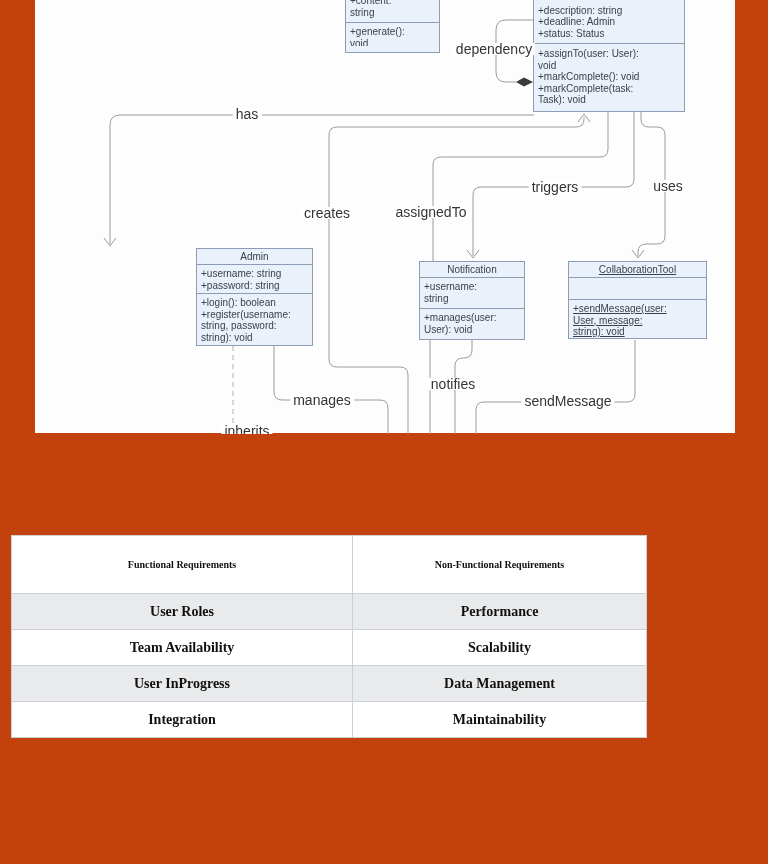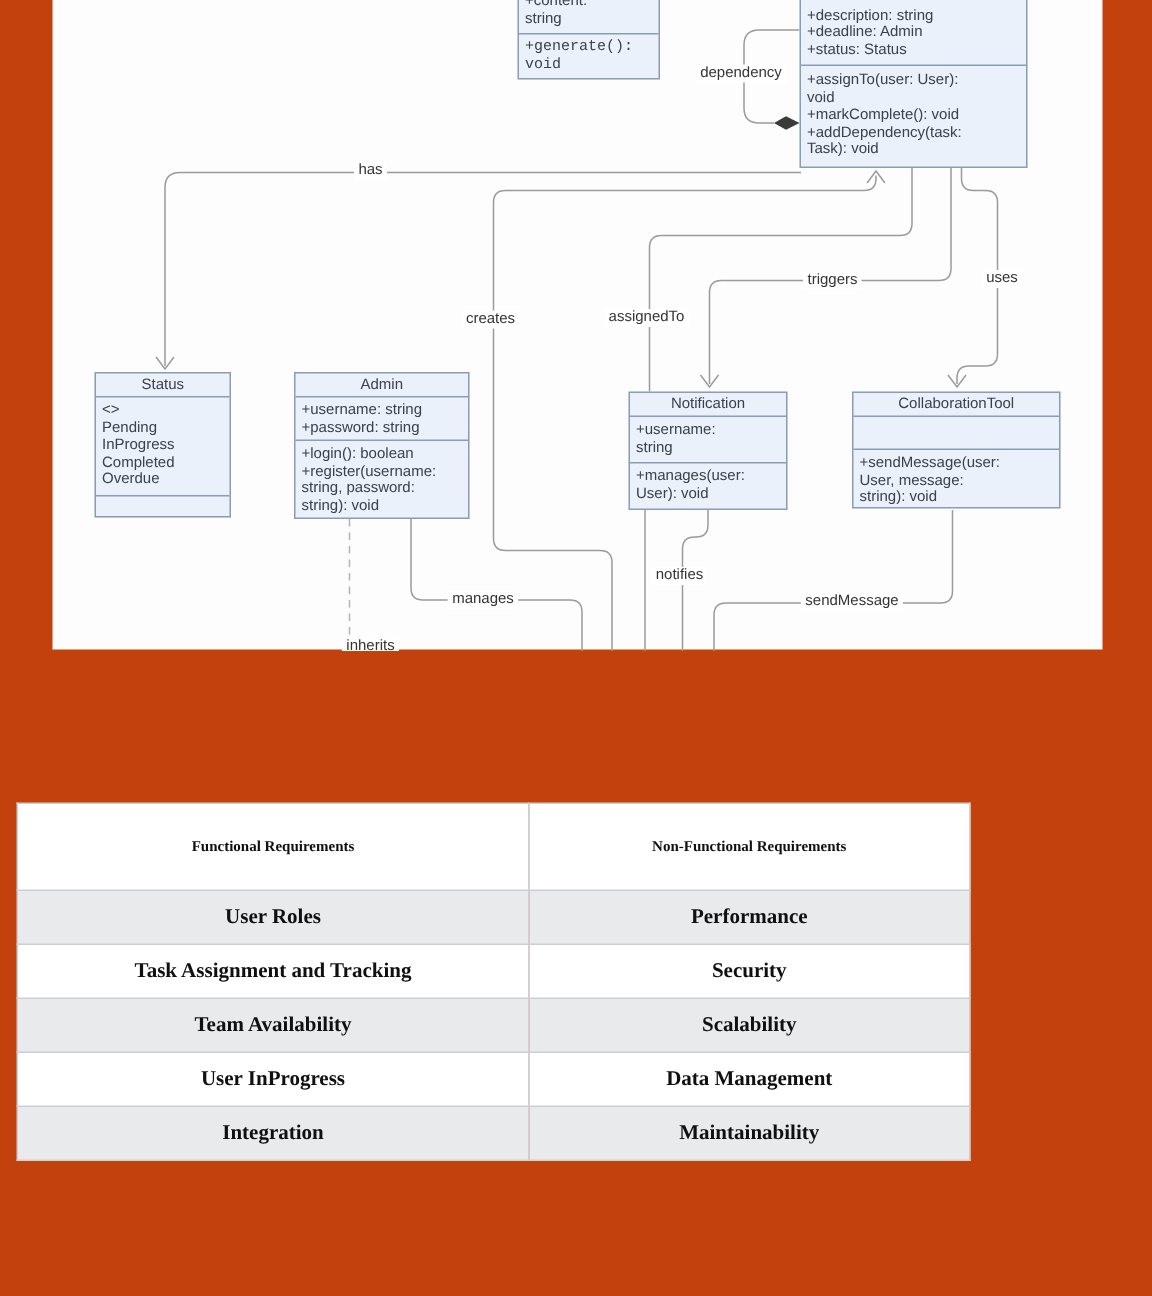--- a/index.html
+++ b/index.html
@@ -9,21 +9,21 @@
   .sheet{position:absolute;left:35px;top:0;width:700px;height:433px;background:#fdfdfd;}
   #wires{position:absolute;left:0;top:0;}
   .uml-box{position:absolute;background:#eaf1fa;border:1px solid #8d9cb5;box-sizing:border-box;
            font-size:10px;line-height:11.5px;color:#39414d;display:flex;flex-direction:column;}
   .uml-hdr{height:16px;line-height:15px;text-align:center;border-bottom:1px solid #8d9cb5;
            flex:0 0 auto;box-sizing:border-box;}
   .cmp{padding:3px 4px;box-sizing:border-box;flex:0 0 auto;overflow:hidden;}
   .cmp.sep{border-top:1px solid #8d9cb5;}
   .cmp.bottomalign{display:flex;flex-direction:column;justify-content:flex-end;padding-bottom:4px;}
   .edge-label{position:absolute;transform:translateX(-50%);background:#fff;padding:0 3px;
-              font-size:10px;line-height:12px;color:#343434;white-space:nowrap;z-index:5;}
+              font-size:14px;line-height:12px;color:#343434;white-space:nowrap;z-index:5;}
   table.req{border-collapse:collapse;position:absolute;left:11px;top:535px;width:635px;
             table-layout:fixed;font-family:"Liberation Serif",serif;font-weight:bold;color:#101010;}
   table.req th,table.req td{border:1px solid #ccd0d4;text-align:center;vertical-align:middle;padding:0;}
   table.req th{height:57px;font-size:10px;background:#fff;}
   table.req td{height:35px;font-size:14px;}
   table.req tbody tr:nth-child(odd){background:#e9eaeb;}
   table.req tbody tr:nth-child(even){background:#fff;}
 </style>
 </head>
 <body>
@@ -52,52 +52,41 @@
         <path stroke="#b3b3b3" stroke-dasharray="5 4" d="M233 346 L233 434"></path>
       </g>
       <polygon points="533,82 524,77.5 516,82 524,86.5" fill="#3a3a3a"></polygon>
     </svg>
 
     <div class="uml-box" style="left:345px;top:-30px;width:95px;height:83px;">
       <div class="cmp bottomalign" style="height:51px;">
         <div>+content:</div>
         <div>string</div>
       </div>
-      <div class="cmp sep" style="height:24px;font-family:Liberation Mono, monospace;">
+      <div class="cmp sep" style="height:24px;">
         <div>+generate():</div>
         <div>void</div>
       </div>
     </div>
 
     <div class="uml-box" style="left:533px;top:-32px;width:152px;height:144px;">
       <div class="cmp bottomalign" style="height:74px;">
         <div>+description: string</div>
         <div>+deadline: Admin</div>
         <div>+status: Status</div>
       </div>
       <div class="cmp sep" style="height:68px;padding-top:4px;">
         <div>+assignTo(user: User):</div>
         <div>void</div>
         <div>+markComplete(): void</div>
-        <div>+addDependency(task:</div>
+        <div>+markComplete(task:</div>
         <div>Task): void</div>
       </div>
     </div>
 
-    <div class="uml-box" style="left:63px;top:248px;width:91px;height:97px;">
-      <div class="uml-hdr">Status</div>
-      <div class="cmp" style="height:65px;">
-        <div>&lt;&gt;</div>
-        <div>Pending</div>
-        <div>InProgress</div>
-        <div>Completed</div>
-        <div>Overdue</div>
-      </div>
-      <div class="cmp sep" style="height:15px;"></div>
-    </div>
 
     <div class="uml-box" style="left:196px;top:248px;width:117px;height:98px;">
       <div class="uml-hdr">Admin</div>
       <div class="cmp" style="height:28px;">
         <div>+username: string</div>
         <div>+password: string</div>
       </div>
       <div class="cmp sep" style="height:53px;">
         <div>+login(): boolean</div>
         <div>+register(username:</div>
@@ -111,21 +100,21 @@
       <div class="cmp" style="height:30px;">
         <div>+username:</div>
         <div>string</div>
       </div>
       <div class="cmp sep" style="height:31px;">
         <div>+manages(user:</div>
         <div>User): void</div>
       </div>
     </div>
 
-    <div class="uml-box" style="left:568px;top:261px;width:139px;height:78px;">
+    <div class="uml-box" style="left:568px;top:261px;width:139px;height:78px;text-decoration:underline;">
       <div class="uml-hdr">CollaborationTool</div>
       <div class="cmp" style="height:21px;"></div>
       <div class="cmp sep" style="height:39px;">
         <div>+sendMessage(user:</div>
         <div>User, message:</div>
         <div>string): void</div>
       </div>
     </div>
 
     <div class="edge-label" style="left:494px;top:43px;">dependency</div>
@@ -150,24 +139,20 @@
         <th>Functional Requirements</th>
         <th>Non-Functional Requirements</th>
       </tr>
     </thead>
     <tbody>
       <tr>
         <td>User Roles</td>
         <td>Performance</td>
       </tr>
       <tr>
-        <td>Task Assignment and Tracking</td>
-        <td>Security</td>
-      </tr>
-      <tr>
         <td>Team Availability</td>
         <td>Scalability</td>
       </tr>
       <tr>
         <td>User InProgress</td>
         <td>Data Management</td>
       </tr>
       <tr>
         <td>Integration</td>
         <td>Maintainability</td>

